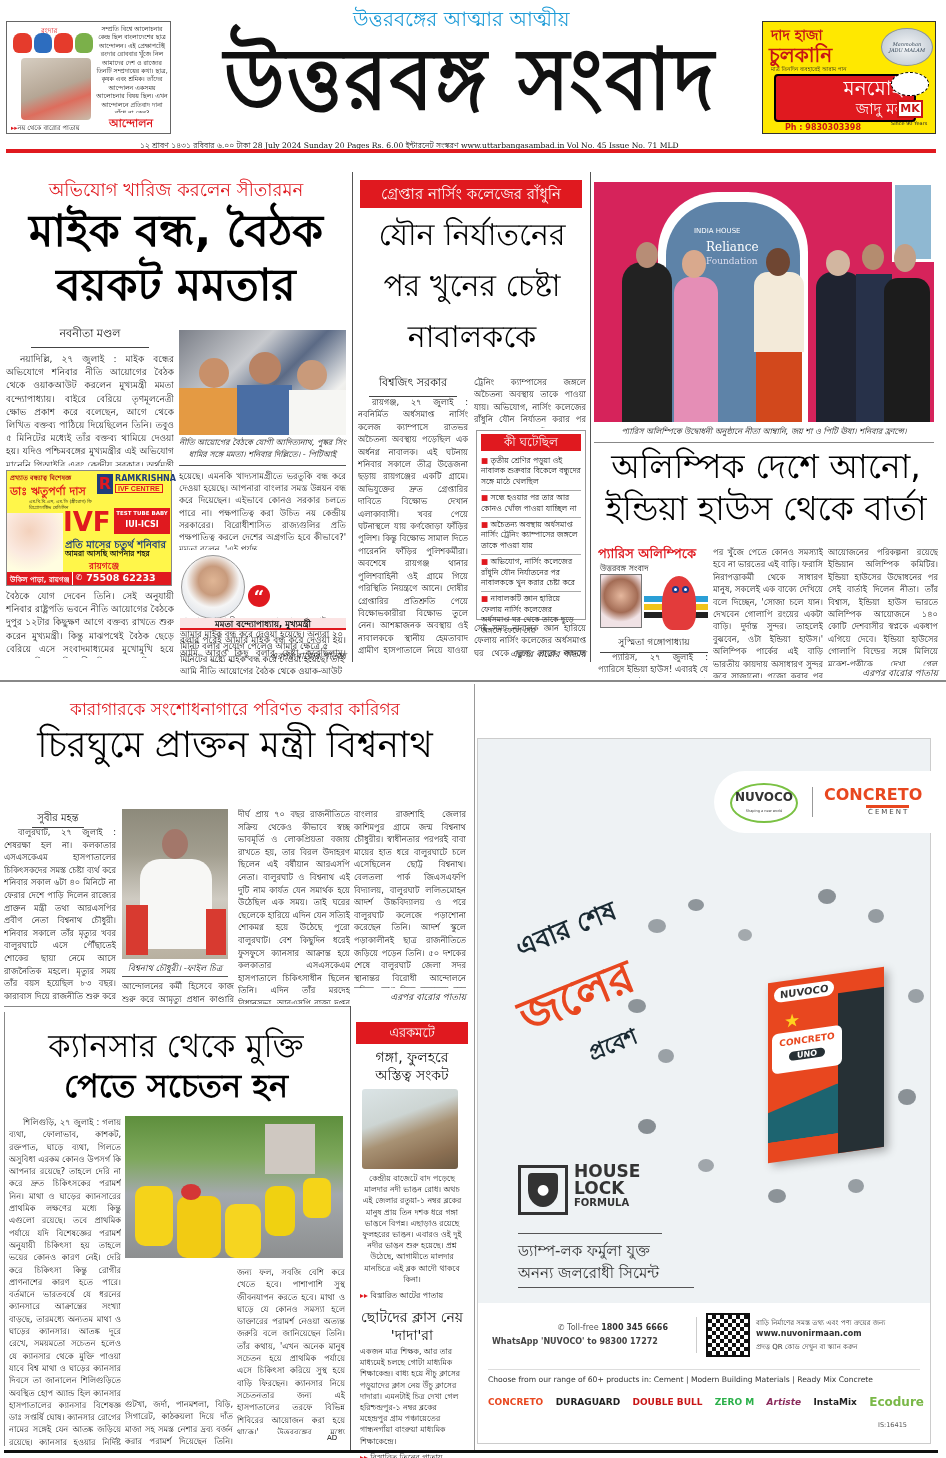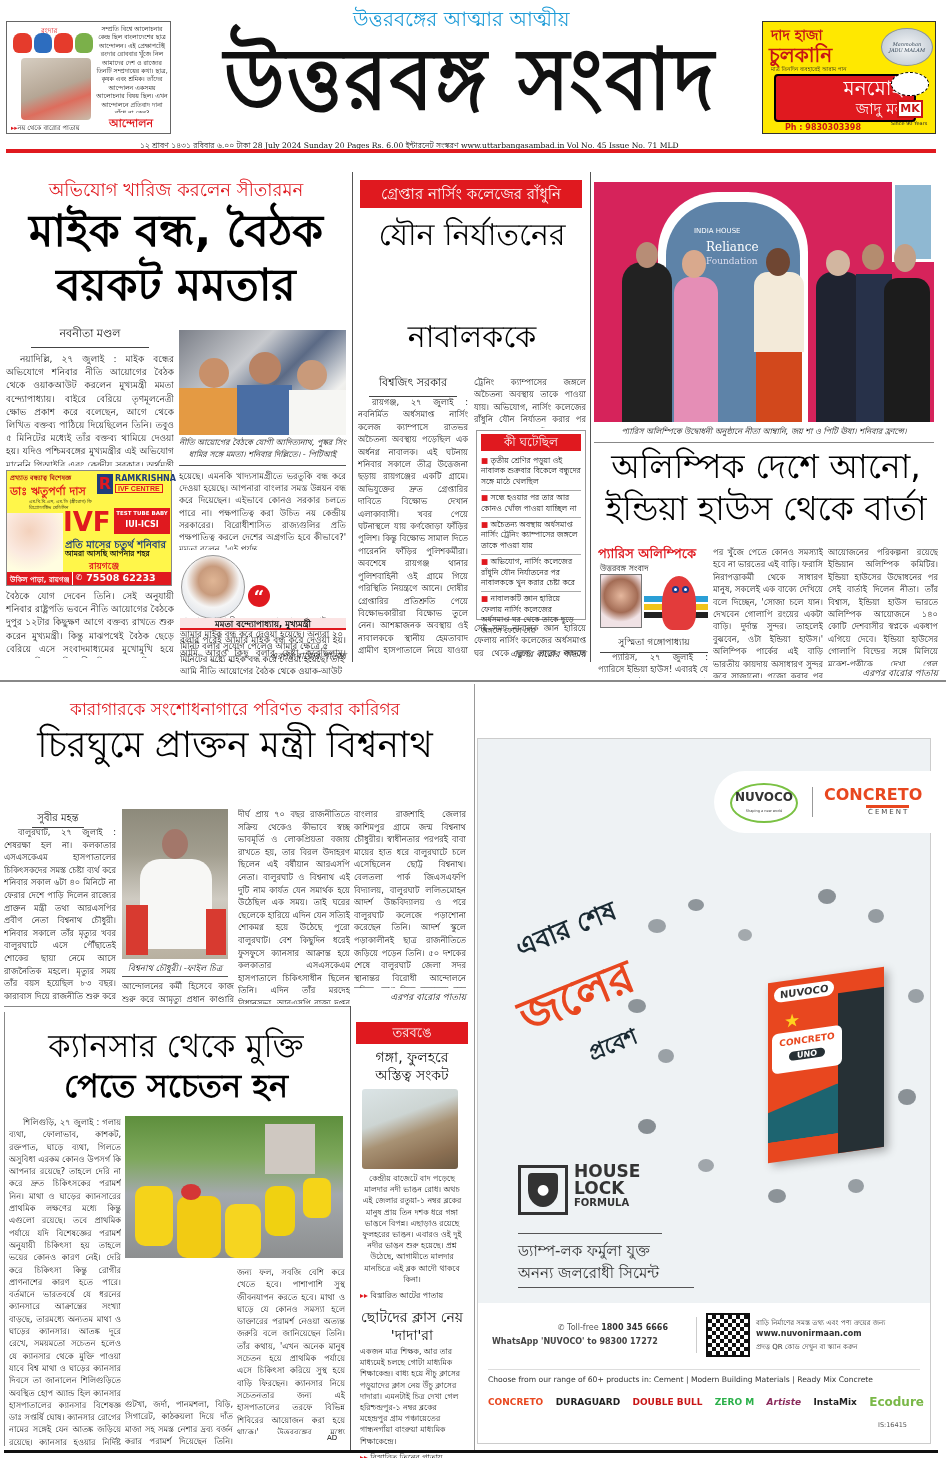--- a/index.html
+++ b/index.html
@@ -121,20 +121,21 @@
 <div class="abs body-text" style="left:180px;top:634px;width:166px;height:28px">
     <p style="text-indent:0">বলার পরেই আমার মাইক বন্ধ করে দেওয়া হয়। আমি আরও কিছু বলার চেষ্টা করেছিলাম। যদিও ৫ মিনিটের মধ্যেই আমার মাইক বন্ধ</p>
   </div>
 <div class="abs cont" style="left:250px;top:649px;width:96px">এরপর বারোর পাতায়</div>
 
 <div class="vline" style="left:352px;top:172px;height:490px"></div>
 
 <div class="abs" style="left:358px;top:170px;width:230px;height:495px">
   <div class="abs red-bar" style="left:2px;top:10px;width:222px;height:28px;font-size:15px;line-height:28px">গ্রেপ্তার নার্সিং কলেজের রাঁধুনি</div>
   <div class="abs headline" style="left:0;top:48px;width:228px;font-size:30px;font-weight:normal">যৌন নির্যাতনের</div>
+  <div class="abs headline" style="left:0;top:99px;width:228px;font-size:30px;font-weight:normal">পর খুনের চেষ্টা</div>
   <div class="abs headline" style="left:0;top:150px;width:228px;font-size:30px;font-weight:normal">নাবালককে</div>
 
   <div class="abs" style="left:0;top:204px;width:110px">
     <div class="byline" style="width:80%">বিশ্বজিৎ সরকার</div>
   </div>
   <div class="abs body-text" style="left:0;top:226px;width:110px;height:262px;font-size:8.3px;line-height:12.4px">
       <p>রায়গঞ্জ, ২৭ জুলাই : নবনির্মিত অর্ধসমাপ্ত নার্সিং কলেজ ক্যাম্পাসে রাতভর অচৈতন্য অবস্থায় পড়েছিল এক অর্ধনগ্ন নাবালক। এই ঘটনায় শনিবার সকালে তীব্র উত্তেজনা ছড়ায় রায়গঞ্জের একটি গ্রামে। অভিযুক্তের দ্রুত গ্রেপ্তারির দাবিতে বিক্ষোভ দেখান এলাকাবাসী। খবর পেয়ে ঘটনাস্থলে যায় কর্ণজোড়া ফাঁড়ির পুলিশ। কিন্তু বিক্ষোভ সামাল দিতে পারেননি ফাঁড়ির পুলিশকর্মীরা। অবশেষে রায়গঞ্জ থানার পুলিশবাহিনী ওই গ্রামে গিয়ে পরিস্থিতি নিয়ন্ত্রণে আনে। দোষীর গ্রেপ্তারির প্রতিশ্রুতি পেয়ে বিক্ষোভকারীরা বিক্ষোভ তুলে নেন। আশঙ্কাজনক অবস্থায় ওই নাবালককে স্থানীয় হেমতাবাদ গ্রামীণ হাসপাতালে নিয়ে যাওয়া হয়। অবস্থা আশঙ্কাজনক হওয়ায় তাকে রায়গঞ্জ মেডিকেলে রেফার করে দেওয়া হয়। তার গলায় ক্ষতচিহ্ন রয়েছে। আট বছরের ওই নাবালক তৃতীয় শ্রেণির ছাত্র। পরিবারের সদস্যরা জানিয়েছেন, গতকাল বিকেলে বন্ধুদের সঙ্গে মাঠে খেলছিল সে। সন্ধে হওয়ার পর তার আর কোনও খোঁজ পাওয়া যাচ্ছিল না। রাতভর খোঁজাখুঁজি করার পরেও তার কোনও হদিস পাওয়া যায়নি। অবশেষে শনিবার দুপুর ১২টা নাগাদ অর্ধসমাপ্ত নার্সিং</p>
     </div>
   <div class="abs body-text" style="left:116px;top:206px;width:112px;height:52px;font-size:8.3px;line-height:12.4px">
       <p style="text-indent:0">ট্রেনিং ক্যাম্পাসের জঙ্গলে অচৈতন্য অবস্থায় তাকে পাওয়া যায়। অভিযোগ, নার্সিং কলেজের রাঁধুনি যৌন নির্যাতন করার পর তার গলায় গামছা বেঁধে খুন করার চেষ্টা করে।</p>
@@ -262,21 +263,21 @@
     </div>
   <div class="abs body-text" style="left:232px;top:254px;width:108px;height:168px;font-size:8.2px;line-height:12.3px">
       <p style="text-indent:0">জন্য ফল, সবজি বেশি করে খেতে হবে। পাশাপাশি সুস্থ জীবনযাপন করতে হবে। মাথা ও ঘাড়ে যে কোনও সমস্যা হলে ডাক্তারের পরামর্শ নেওয়া অত্যন্ত জরুরি বলে জানিয়েছেন তিনি। তাঁর কথায়, 'এখন অনেক মানুষ সচেতন হয়ে প্রাথমিক পর্যায়ে এসে চিকিৎসা করিয়ে সুস্থ হয়ে বাড়ি ফিরছেন। ক্যানসার নিয়ে সচেতনতার জন্য এই হাসপাতালের তরফে বিভিন্ন শিবিরের আয়োজন করা হয়ে থাকে।' উত্তরবঙ্গের মধ্যে কোচবিহার, আলিপুরদুয়ার জেলায় মাথা ও ঘাড়ের ক্যানসারে আক্রান্ত রোগী বেশি দেখা যায় বলে ডাঃ ঘোষ জানিয়েছেন।</p>
     </div>
   <div class="abs" style="left:322px;top:422px;font-size:7px;font-family:'DejaVu Sans',sans-serif">AD</div>
 </div>
 
 <div class="vline" style="left:350px;top:1006px;height:444px"></div>
 
 <div class="abs" style="left:356px;top:1020px;width:112px;height:430px">
-  <div class="red-bar" style="font-size:13px;line-height:22px;margin-top:2px">তরবঙে</div>
+  <div class="red-bar" style="font-size:13px;line-height:22px;margin-top:2px">এরকমটে</div>
   <div style="font-size:14px;text-align:center;line-height:18px;margin-top:4px;font-family:'DejaVu Sans',sans-serif">গঙ্গা, ফুলহরে অস্তিত্ব সংকট</div>
   <div class="photo" style="position:relative;margin:5px 6px 4px;width:96px;height:80px;background:linear-gradient(160deg,#dbe4e6 0%,#cdd5d3 35%,#a89274 55%,#8b6f52 80%,#6e5b44 100%);border-radius:3px"></div>
   <div class="body-text" style="font-size:7.8px;line-height:11.2px;padding:0 4px;text-align:center">কেন্দ্রীয় বাজেটে বাদ পড়েছে মালদার নদী ভাঙন রোধ। অথচ এই জেলার রতুয়া-১ নম্বর ব্লকের মানুষ প্রায় তিন দশক ধরে গঙ্গা ভাঙনে বিপন্ন। এছাড়াও রয়েছে ফুলহরের ভাঙন। এবারও ওই দুই নদীর ভাঙন শুরু হয়েছে। প্রশ্ন উঠেছে, আগামীতে মালদার মানচিত্রে এই ব্লক আদৌ থাকবে কিনা।</div>
   <div style="font-size:7.8px;margin:4px 4px;font-family:'DejaVu Sans',sans-serif"><span style="color:#e0191f">▸▸ </span><span>বিস্তারিত আটের পাতায়</span></div>
   <div style="font-size:14px;text-align:center;line-height:18px;margin-top:6px;font-family:'DejaVu Sans',sans-serif">ছোটদের ক্লাস নেয় 'দাদা'রা</div>
   <div class="body-text" style="font-size:7.8px;line-height:11.2px;padding:2px 4px 0;text-align:left">একজন মাত্র শিক্ষক, আর তার মাধ্যমেই চলছে গোটা মাধ্যমিক শিক্ষাকেন্দ্র। বাধ্য হয়ে নীচু ক্লাসের পড়ুয়াদের ক্লাস নেয় উঁচু ক্লাসের দাদারা। এমনটাই চিত্র দেখা গেল হরিশ্চন্দ্রপুর-১ নম্বর ব্লকের মহেন্দ্রপুর গ্রাম পঞ্চায়েতের গান্ধনগাঁয়া বাংরুয়া মাধ্যমিক শিক্ষাকেন্দ্রে।</div>
   <div style="font-size:7.8px;margin:4px 4px;font-family:'DejaVu Sans',sans-serif"><span style="color:#e0191f">▸▸ </span><span>বিস্তারিত তিনের পাতায়</span></div>
 </div>
 
 <div class="vline" style="left:474px;top:684px;height:766px;background:#999"></div>

